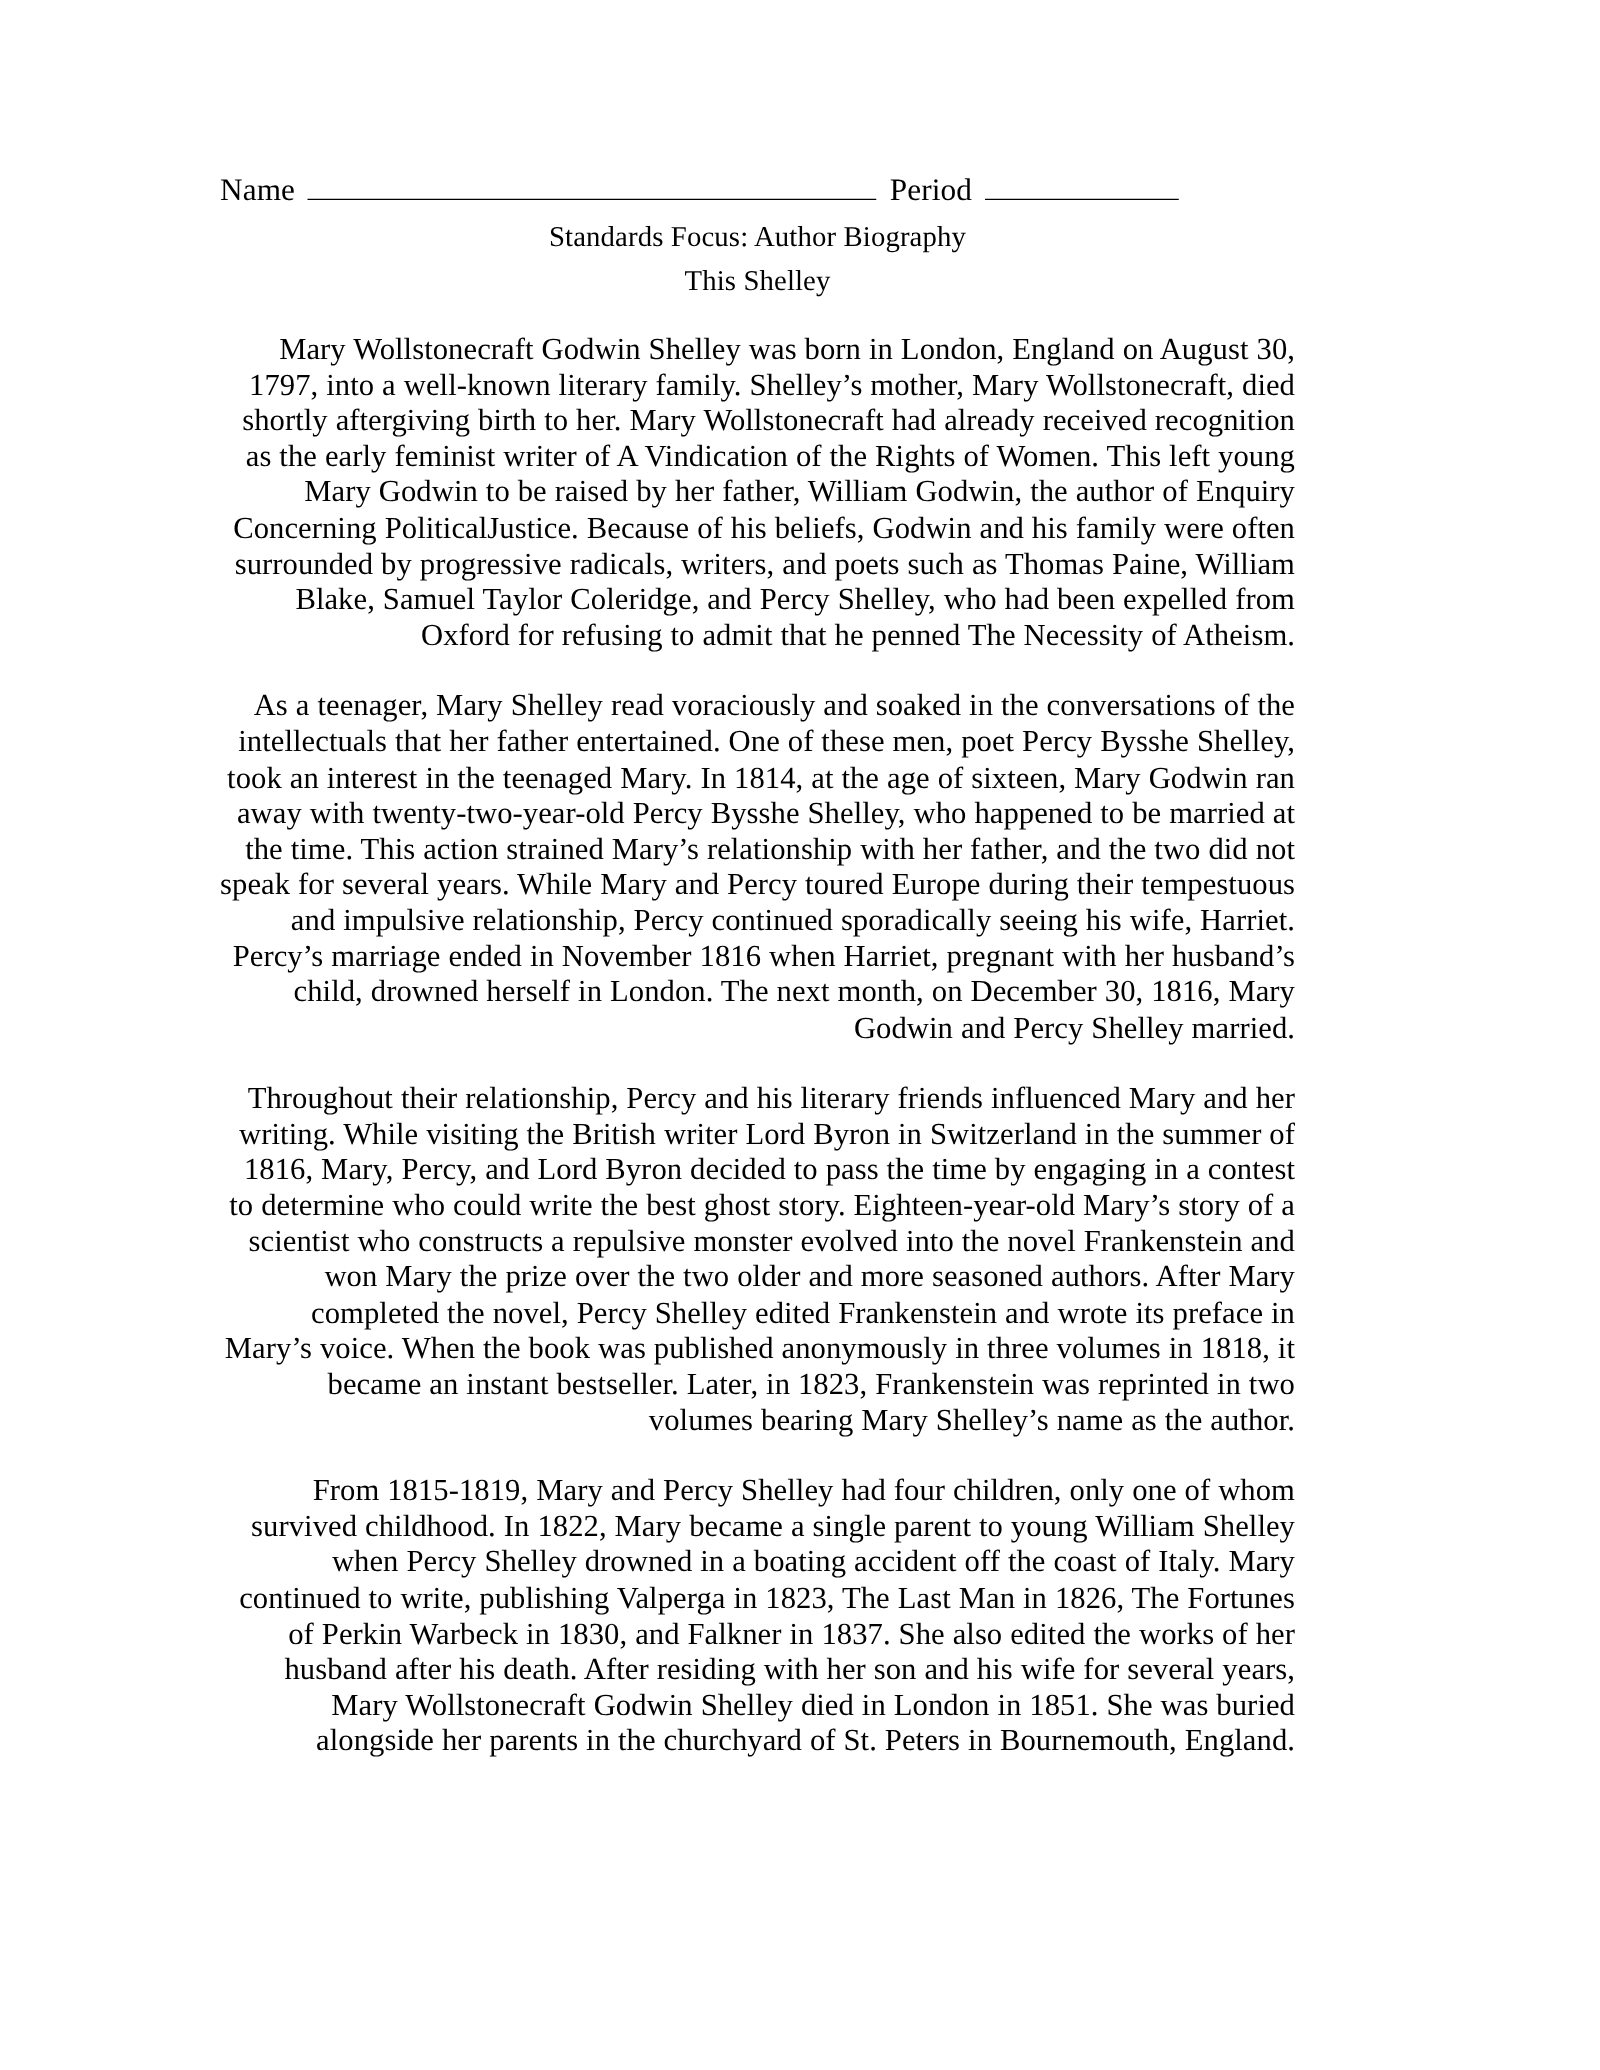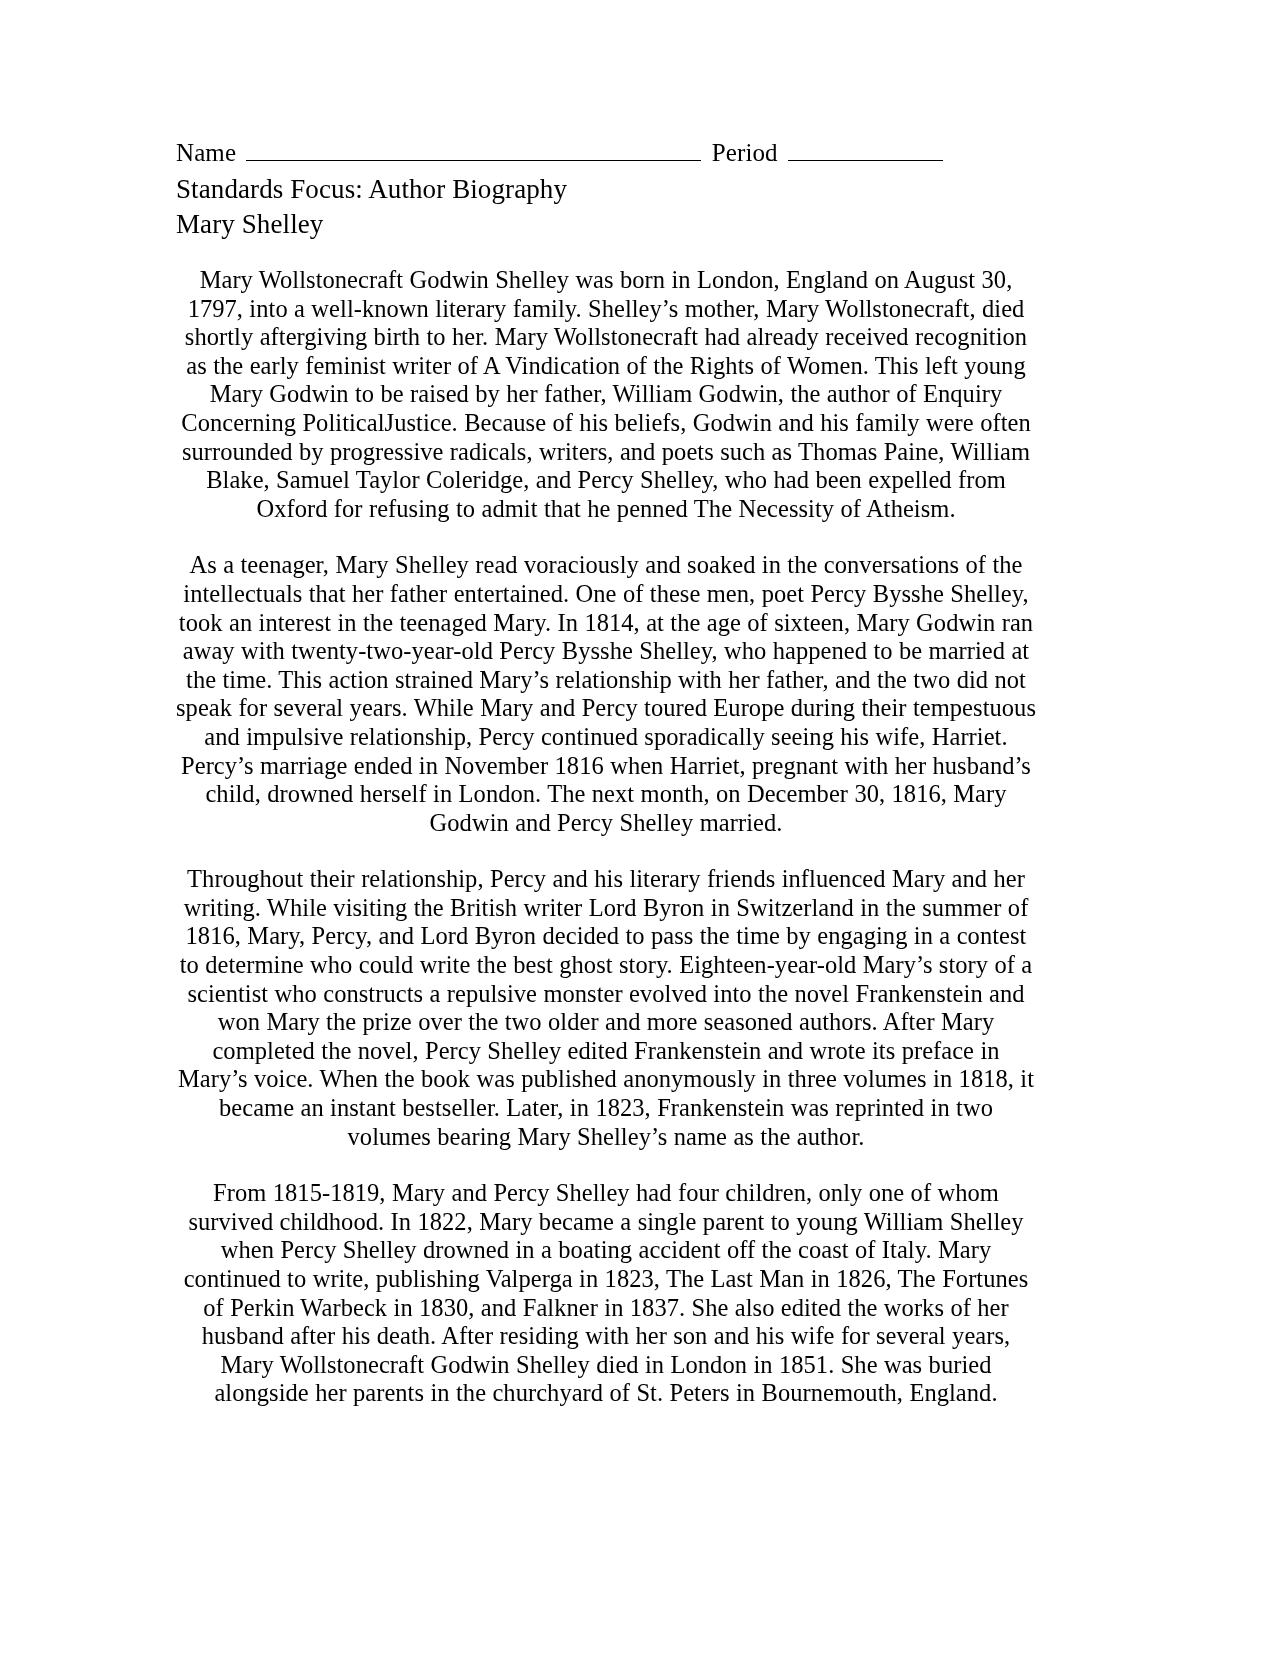--- a/index.html
+++ b/index.html
@@ -39,35 +39,36 @@
     display: inline-block;
     border-bottom: 1.5px solid #000;
     vertical-align: baseline;
     height: 20px;
     margin: 0 4px;
   }
   .rule-long { width: 455px; }
   .rule-short { width: 155px; }
 
   .heading {
-    font-size: 27px;
+    font-size: 23px;
     line-height: 35px;
     letter-spacing: 0.1px;
+    text-align: center;
   }
   .heading.subject {
     margin-top: 2px;
   }
 
   .body-block {
     margin-top: 24px;
   }
   .para {
     font-size: 24.5px;
     line-height: 28.6px;
-    text-align: center;
+    text-align: right;
     margin: 0 0 28px 0;
     letter-spacing: 0.05px;
     word-spacing: 0.2px;
   }
   .para:last-child {
     margin-bottom: 12px;
   }
 </style>
 </head>
 <body>
@@ -76,21 +77,21 @@
   <div class="content">
 
     <div class="name-line">
       <span>Name</span>
       <span class="rule rule-long"></span>
       <span>Period</span>
       <span class="rule rule-short"></span>
     </div>
 
     <div class="heading subject">Standards Focus: Author Biography</div>
-    <div class="heading">Mary Shelley</div>
+    <div class="heading">This Shelley</div>
 
     <div class="body-block">
       <p class="para">Mary Wollstonecraft Godwin Shelley was born in London, England on August 30, 1797, into a well-known literary family. Shelley’s mother, Mary Wollstonecraft, died shortly aftergiving birth to her. Mary Wollstonecraft had already received recognition as the early feminist writer of A Vindication of the Rights of Women. This left young Mary Godwin to be raised by her father, William Godwin, the author of Enquiry Concerning PoliticalJustice. Because of his beliefs, Godwin and his family were often surrounded by progressive radicals, writers, and poets such as Thomas Paine, William Blake, Samuel Taylor Coleridge, and Percy Shelley, who had been expelled from Oxford for refusing to admit that he penned The Necessity of Atheism.</p>
       <p class="para">As a teenager, Mary Shelley read voraciously and soaked in the conversations of the intellectuals that her father entertained. One of these men, poet Percy Bysshe Shelley, took an interest in the teenaged Mary. In 1814, at the age of sixteen, Mary Godwin ran away with twenty-two-year-old Percy Bysshe Shelley, who happened to be married at the time. This action strained Mary’s relationship with her father, and the two did not speak for several years. While Mary and Percy toured Europe during their tempestuous and impulsive relationship, Percy continued sporadically seeing his wife, Harriet. Percy’s marriage ended in November 1816 when Harriet, pregnant with her husband’s child, drowned herself in London. The next month, on December 30, 1816, Mary Godwin and Percy Shelley married.</p>
       <p class="para">Throughout their relationship, Percy and his literary friends influenced Mary and her writing. While visiting the British writer Lord Byron in Switzerland in the summer of 1816, Mary, Percy, and Lord Byron decided to pass the time by engaging in a contest to determine who could write the best ghost story. Eighteen-year-old Mary’s story of a scientist who constructs a repulsive monster evolved into the novel Frankenstein and won Mary the prize over the two older and more seasoned authors. After Mary completed the novel, Percy Shelley edited Frankenstein and wrote its preface in Mary’s voice. When the book was published anonymously in three volumes in 1818, it became an instant bestseller. Later, in 1823, Frankenstein was reprinted in two volumes bearing Mary Shelley’s name as the author.</p>
       <p class="para">From 1815-1819, Mary and Percy Shelley had four children, only one of whom survived childhood. In 1822, Mary became a single parent to young William Shelley when Percy Shelley drowned in a boating accident off the coast of Italy. Mary continued to write, publishing Valperga in 1823, The Last Man in 1826, The Fortunes of Perkin Warbeck in 1830, and Falkner in 1837. She also edited the works of her husband after his death. After residing with her son and his wife for several years, Mary Wollstonecraft Godwin Shelley died in London in 1851. She was buried alongside her parents in the churchyard of St. Peters in Bournemouth, England.</p>
     </div>
 
   </div>
 </div>

